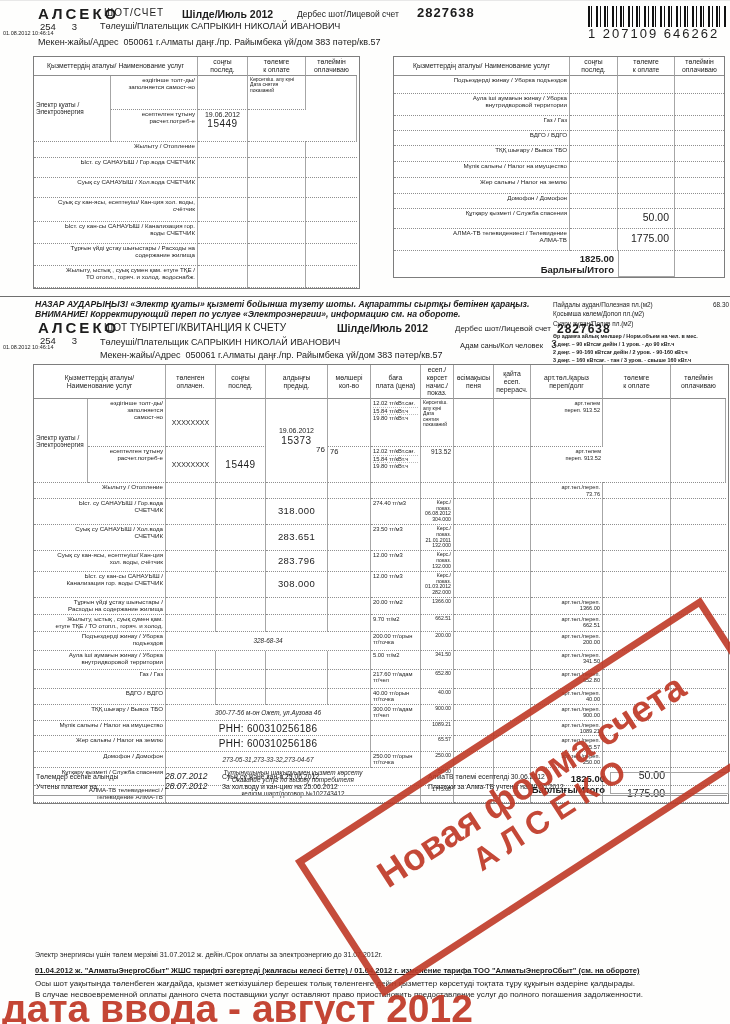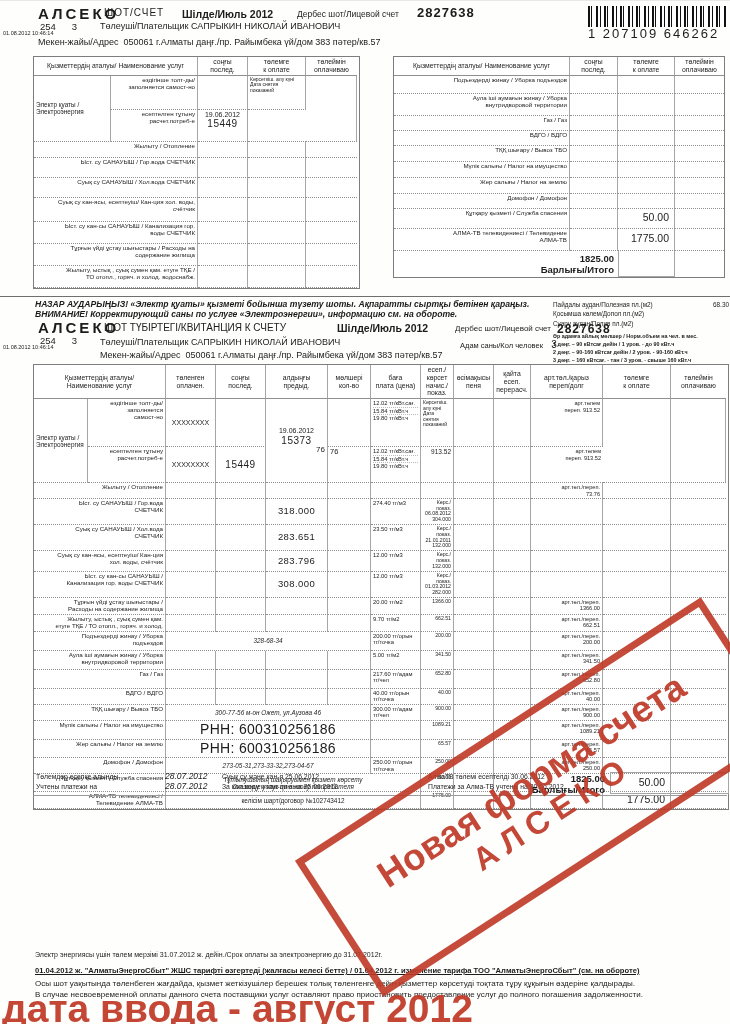--- a/index.html
+++ b/index.html
@@ -13,21 +13,21 @@
   .tbl{position:absolute;border:1px solid #7d7d7d;background:#fff;}
   .grid-row{display:grid;}
   .lcols{grid-template-columns:164px 50px 58px 51px;}
   .rcols{grid-template-columns:176px 48px 57px 49px;}
   .mcols{grid-template-columns:132px 50px 50px 62px 43px 50px 33px 40px 37px 72px 68px 55px;}
   .cell{border-right:1px solid #a6a6a6;border-bottom:1px dotted #8f8f8f;padding:1px 2px;overflow:hidden;font-size:6px;line-height:1.12;}
   .cell:last-child{border-right:none;}
   .hcell{font-size:6.8px;text-align:center;display:flex;align-items:center;justify-content:center;border-bottom:1px solid #8f8f8f;white-space:pre-line;line-height:1.15;}
   .namecell{text-align:right;font-size:6.2px;}
   .notecell{text-align:center;display:flex;align-items:center;justify-content:center;font-size:6.4px;}
-  .notebig{font-size:14px;letter-spacing:.3px;}
+  .notebig{font-size:10px;letter-spacing:.3px;}
   .prevcell{font-size:9.5px;text-align:center;display:flex;align-items:center;justify-content:center;letter-spacing:.4px;}
   .pricecell{font-size:5.8px;}
   .accrcell{font-size:5.2px;text-align:right;}
   .overcell{font-size:5.6px;text-align:right;}
   .topaycell{font-size:10.5px;text-align:right;display:flex;align-items:center;justify-content:flex-end;padding-right:5px;}
   .paycell{}
   
   .e-left{display:grid;grid-template-columns:77px 87px 50px 58px 51px;grid-template-rows:34px 32px;
     grid-template-areas:"grp sub1 last1 pay1 paying" "grp sub2 last2 pay2 paying";}
   .e-main{display:grid;grid-template-columns:54px 78px 50px 50px 62px 43px 50px 33px 40px 37px 72px 68px 55px;grid-template-rows:48px 36px;
@@ -241,21 +241,21 @@
         <div>1825.00</div>
         <div>Барлығы/Итого</div>
       </div>
       <div style="border:1px solid #a6a6a6;border-top:none;"></div>
       <div></div>
     </div>
   </div>
 
   <div class="sep" style="left:0;top:295px;width:730px;"></div>
   <div class="abs b i" style="left:35px;top:298px;font-size:8.6px;">НАЗАР АУДАРЫҢЫЗ! «Электр қуаты» қызметі бойынша түзету шоты. Ақпаратты сыртқы бетінен қараңыз.</div>
-  <div class="abs b i" style="left:35px;top:308px;font-size:8.6px;">ВНИМАНИЕ! Корректирующий саны по услуге «Электроэнергии», информацию см. на обороте.</div>
+  <div class="abs b i" style="left:35px;top:308px;font-size:8.6px;">ВНИМАНИЕ! Корректирующий переп по услуге «Электроэнергии», информацию см. на обороте.</div>
 
   <div class="abs b" style="left:38px;top:318px;font-size:15px;letter-spacing:3px;">АЛСЕКО</div>
   <div class="abs" style="left:104px;top:321px;font-size:10px;">ШОТ ТҮБІРТЕГІ/КВИТАНЦИЯ К СЧЕТУ</div>
   <div class="abs b" style="left:337px;top:321px;font-size:10.5px;">Шілде/Июль  2012</div>
   <div class="abs" style="left:455px;top:323px;font-size:8px;">Дербес шот/Лицевой счет</div>
   <div class="abs b" style="left:557px;top:321px;font-size:12px;letter-spacing:1px;">2827638</div>
   <div class="abs" style="left:40px;top:334px;font-size:9.5px;">
     <span>254</span>&nbsp;&nbsp;&nbsp;&nbsp;&nbsp;
     <span>3</span>
   </div>

